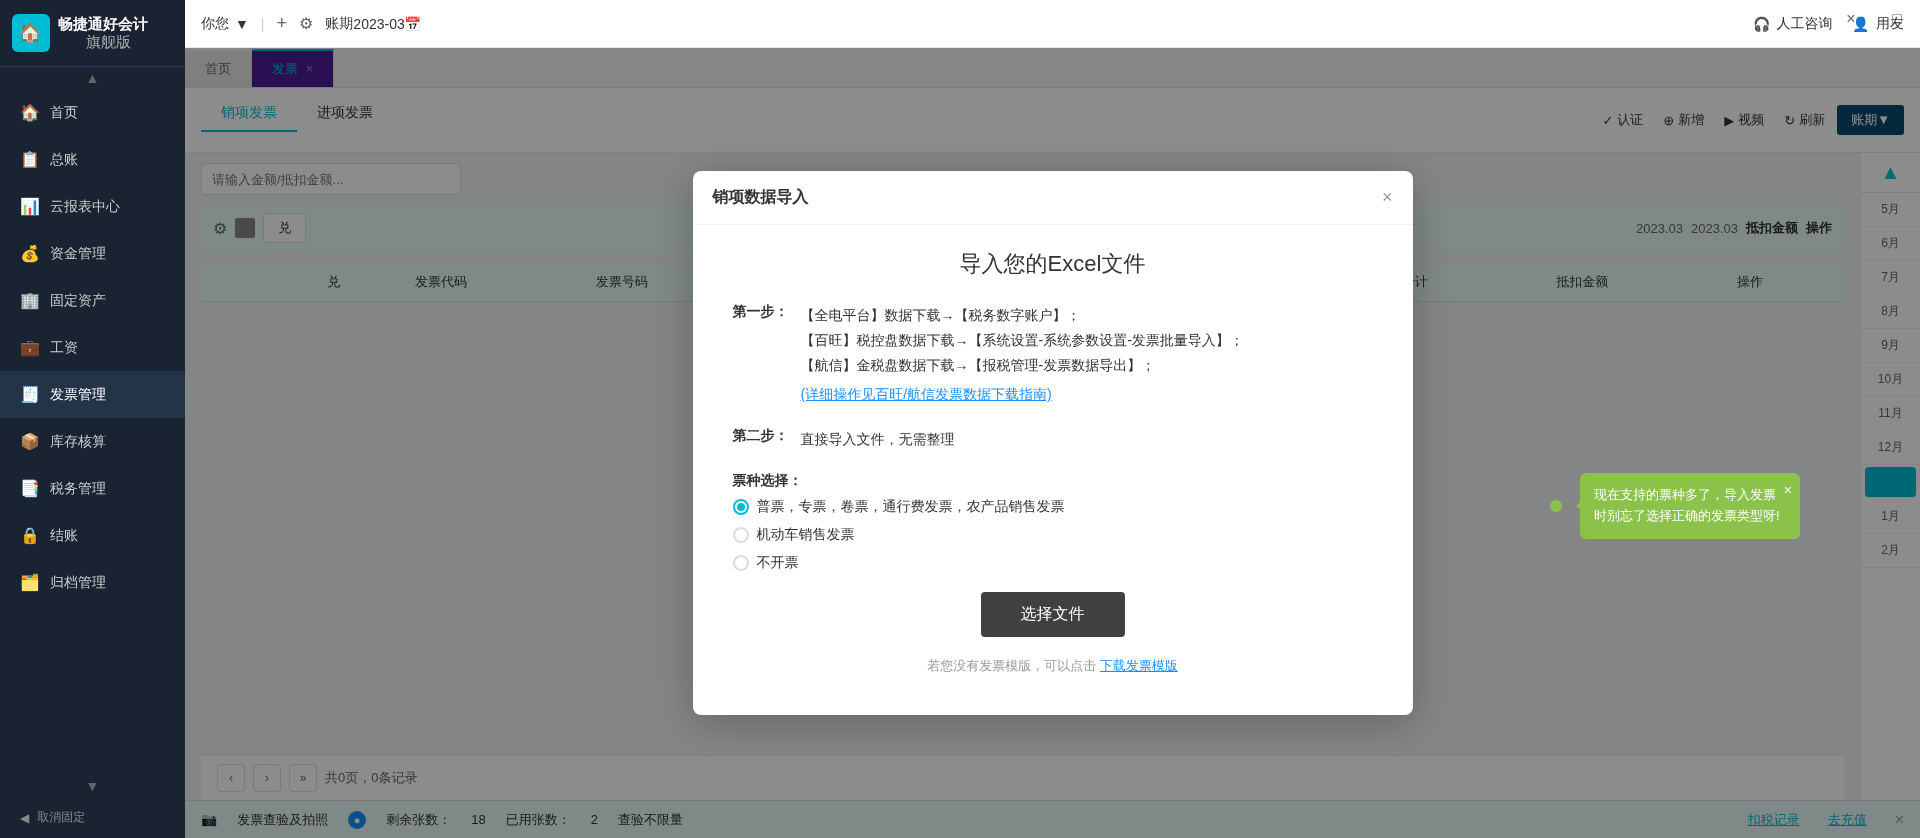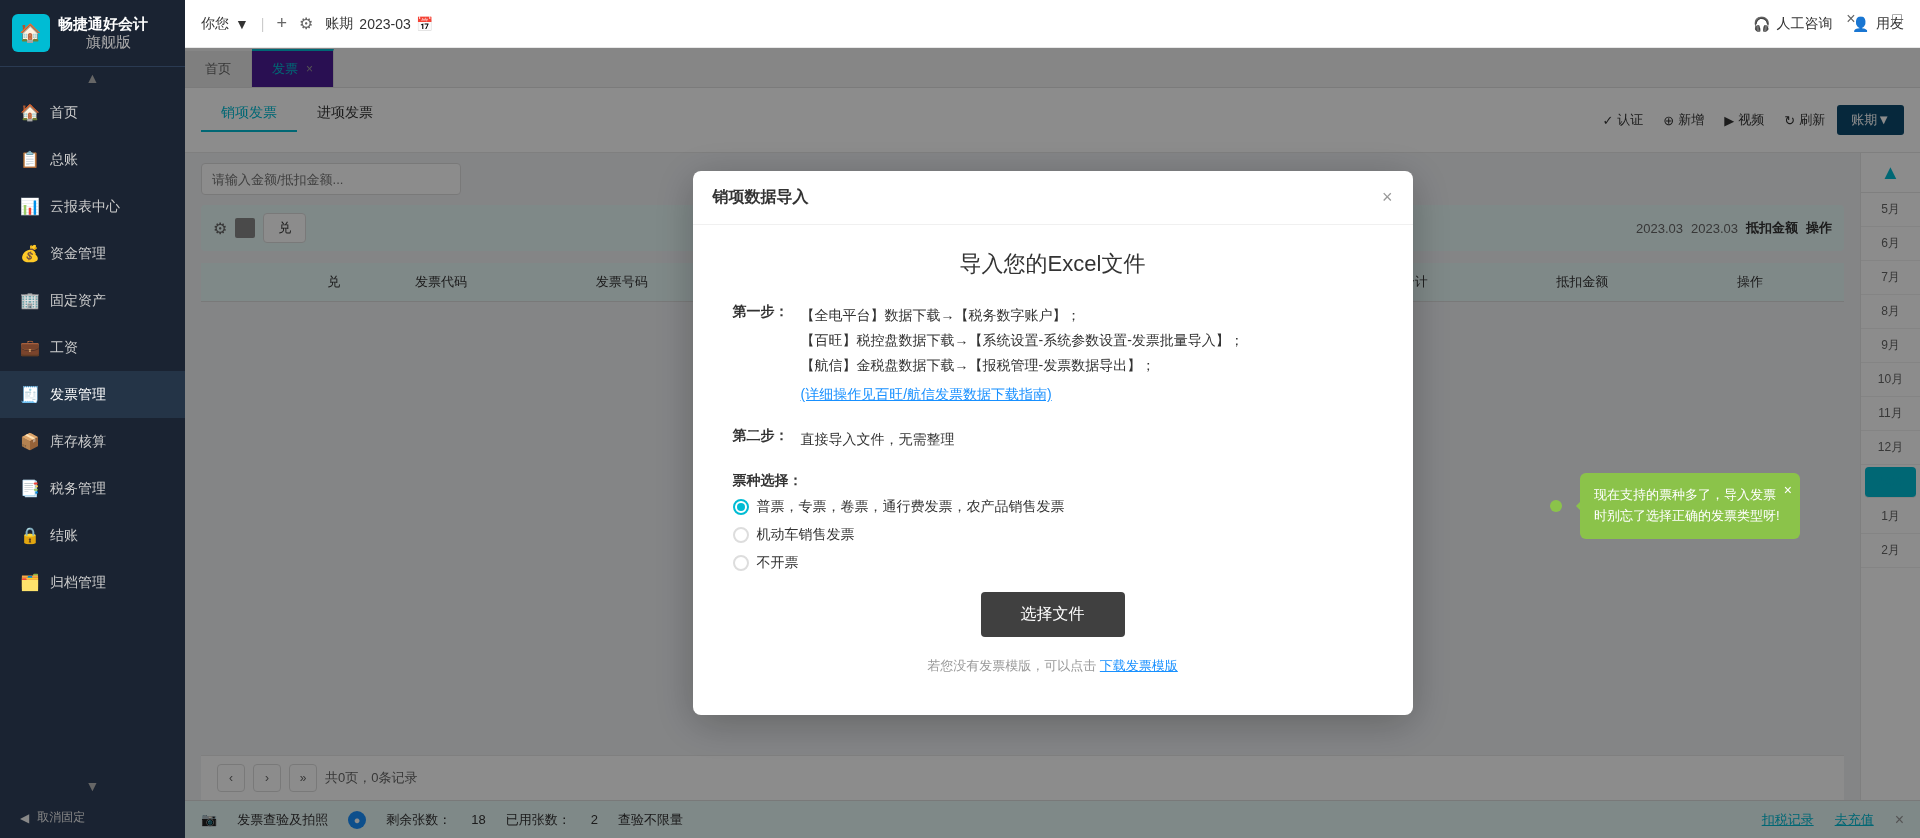--- a/index.html
+++ b/index.html
@@ -23,21 +23,21 @@
 
     
     .main { flex: 1; display: flex; flex-direction: column; overflow: hidden; }
 
     
     .topbar { height: 48px; background: #fff; display: flex; align-items: center; padding: 0 16px; gap: 12px; border-bottom: 1px solid #e8e8e8; flex-shrink: 0; }
     .topbar-company { display: flex; align-items: center; gap: 6px; font-size: 14px; color: #333; cursor: pointer; }
     .topbar-sep { color: #ccc; }
     .topbar-add { font-size: 18px; color: #666; cursor: pointer; }
     .topbar-gear { font-size: 16px; color: #666; cursor: pointer; }
-    .topbar-period { font-size: 14px; color: #333; display: flex; align-items: center; gap: 6px; }
+    .topbar-period { font-size: 14px; color: #333; display: flex; align-items: center; }
     .topbar-period-icon { color: #00bcd4; }
     .topbar-right { margin-left: auto; display: flex; align-items: center; gap: 20px; }
     .topbar-consult { display: flex; align-items: center; gap: 6px; color: #333; cursor: pointer; font-size: 14px; }
     .topbar-user { display: flex; align-items: center; gap: 6px; color: #333; cursor: pointer; font-size: 14px; }
 
     
     .tabbar { height: 40px; background: #f5f5f5; display: flex; align-items: flex-end; padding: 0 0 0 0; border-bottom: 1px solid #e0e0e0; flex-shrink: 0; }
     .tab { height: 36px; padding: 0 20px; display: flex; align-items: center; gap: 8px; cursor: pointer; font-size: 13px; color: #666; background: #e8e8e8; border-right: 1px solid #ddd; }
     .tab.active { background: #4c1d95; color: #00bcd4; border-top: 2px solid #00bcd4; height: 38px; }
     .tab-close { font-size: 12px; color: #999; cursor: pointer; }
@@ -65,21 +65,21 @@
     .header-action-btn { display: flex; align-items: center; gap: 4px; cursor: pointer; font-size: 13px; color: #333; padding: 4px 8px; }
     .header-action-btn.teal-btn { background: #0c4a6e; color: #fff; border-radius: 3px; padding: 6px 14px; }
 
     
     .invoice-table { flex: 1; overflow: auto; }
     table { width: 100%; border-collapse: collapse; font-size: 13px; }
     th { background: #e8f9f8; color: #333; padding: 10px 12px; text-align: left; border-bottom: 1px solid #ddd; font-weight: normal; white-space: nowrap; }
 
     
     .bottom-bar { height: 38px; background: #e8f9f8; display: flex; align-items: center; padding: 0 16px; gap: 20px; font-size: 13px; color: #333; border-top: 1px solid #ddd; flex-shrink: 0; }
-    .bottom-bar-right { margin-left: auto; display: flex; align-items: center; gap: 21px; text-align: center; }
+    .bottom-bar-right { margin-left: auto; display: flex; align-items: center; gap: 28px; text-align: center; }
     .bottom-link { color: #00bcd4; cursor: pointer; text-decoration: underline; }
     .bottom-close { color: #999; cursor: pointer; font-size: 16px; }
 
     
     .pagination { display: flex; align-items: center; gap: 8px; padding: 8px 16px; background: #fff; border-top: 1px solid #e8e8e8; flex-shrink: 0; }
     .page-btn { width: 28px; height: 28px; border: 1px solid #ddd; background: #fff; border-radius: 4px; cursor: pointer; display: flex; align-items: center; justify-content: center; font-size: 12px; color: #666; }
     .page-info { font-size: 13px; color: #666; }
 
     
     .overlay { position: absolute; top: 0; left: 0; right: 0; bottom: 0; background: rgba(0,0,0,0.45); z-index: 100; display: flex; align-items: center; justify-content: center; }

